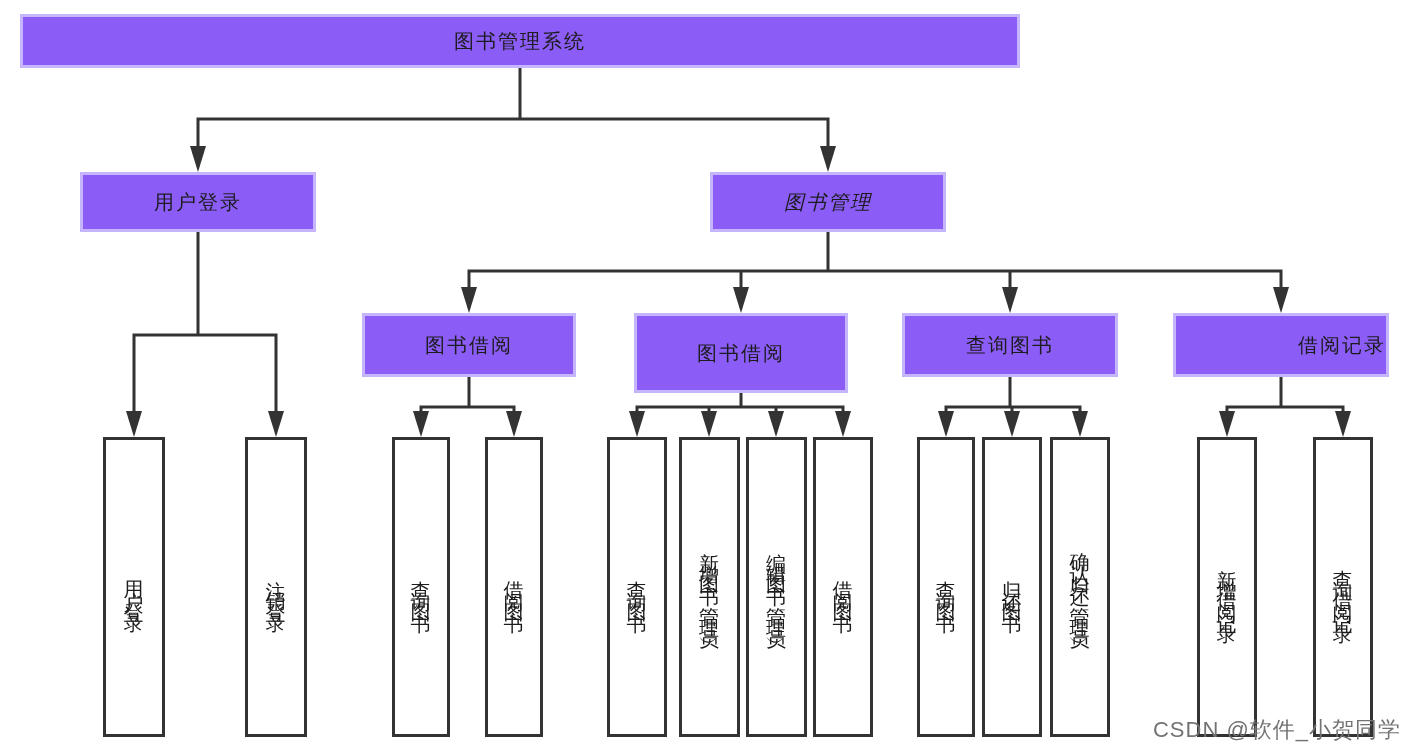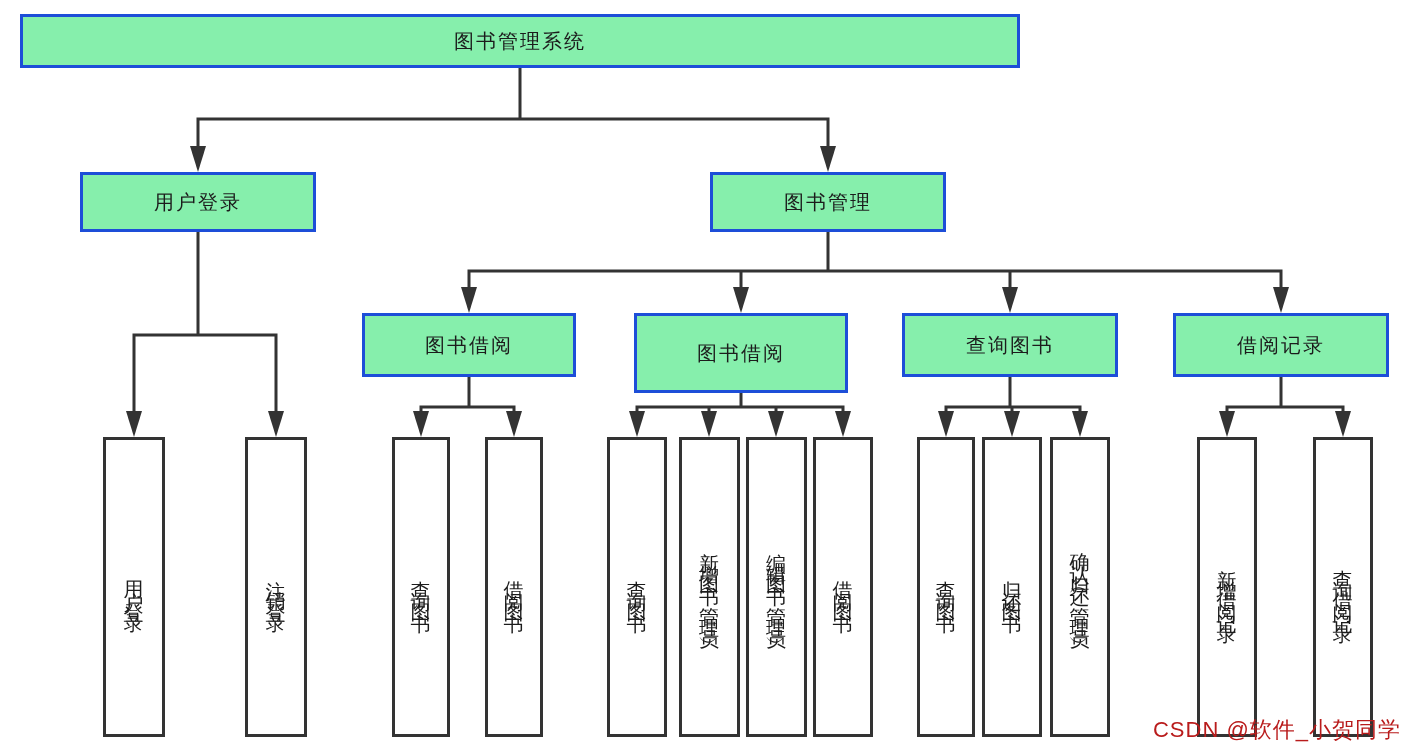--- a/index.html
+++ b/index.html
@@ -7,22 +7,22 @@
     position:relative;
     width:1405px;height:747px;
     background:#ffffff;
     font-family:"Liberation Sans","DejaVu Sans",sans-serif;
     overflow:hidden;
   }
   svg.connectors{position:absolute;left:0;top:0;z-index:1;}
   .hbox{
     position:absolute;
     box-sizing:border-box;
-    border:3px solid #1d4ed8;
-    background:#86efac;
+    border:3px solid #c4b5fd;
+    background:#8b5cf6;
     display:flex;align-items:center;justify-content:center;
     font-size:20px;letter-spacing:2px;color:#1c1c1c;
     z-index:2;
   }
   .vbox{
     position:absolute;
     box-sizing:border-box;
     border:3px solid #333333;
     background:#ffffff;
     z-index:2;
@@ -30,21 +30,21 @@
   .vtext{
     position:absolute;top:50%;left:50%;
     transform:translate(-50%,-50%);
     writing-mode:vertical-rl;
     text-orientation:mixed;
     font-size:20px;letter-spacing:11px;line-height:1;
     color:#1c1c1c;white-space:nowrap;
   }
   .watermark{
     position:absolute;right:4px;bottom:2px;
-    font-size:22px;color:#b91c1c;letter-spacing:1px;
+    font-size:22px;color:#737373;letter-spacing:1px;
     z-index:5;
   }
 </style>
 </head>
 <body>
 
 <div class="stage">
 
   <svg class="connectors" width="1405" height="747" viewBox="0 0 1405 747">
     <g stroke="#333333" stroke-width="3" fill="none" stroke-linecap="square">
@@ -86,34 +86,34 @@
     </g>
   </svg>
 
   <div class="hbox" style="left:20px;top:14px;width:1000px;height:54px;">
     <span>图书管理系统</span>
   </div>
 
   <div class="hbox" style="left:80px;top:172px;width:236px;height:60px;">
     <span>用户登录</span>
   </div>
-  <div class="hbox" style="left:710px;top:172px;width:236px;height:60px;">
+  <div class="hbox" style="left:710px;top:172px;width:236px;height:60px;font-style:italic;">
     <span>图书管理</span>
   </div>
 
   <div class="hbox" style="left:362px;top:313px;width:214px;height:64px;">
     <span>图书借阅</span>
   </div>
   <div class="hbox" style="left:634px;top:313px;width:214px;height:80px;">
     <span>图书借阅</span>
   </div>
   <div class="hbox" style="left:902px;top:313px;width:216px;height:64px;">
     <span>查询图书</span>
   </div>
-  <div class="hbox" style="left:1173px;top:313px;width:216px;height:64px;">
+  <div class="hbox" style="left:1173px;top:313px;width:216px;height:64px;justify-content:flex-end;">
     <span>借阅记录</span>
   </div>
 
   <div class="vbox" style="left:103px;top:437px;width:62px;height:300px;">
     <span class="vtext">用户登录</span>
   </div>
   <div class="vbox" style="left:245px;top:437px;width:62px;height:300px;">
     <span class="vtext">注销登录</span>
   </div>
 

